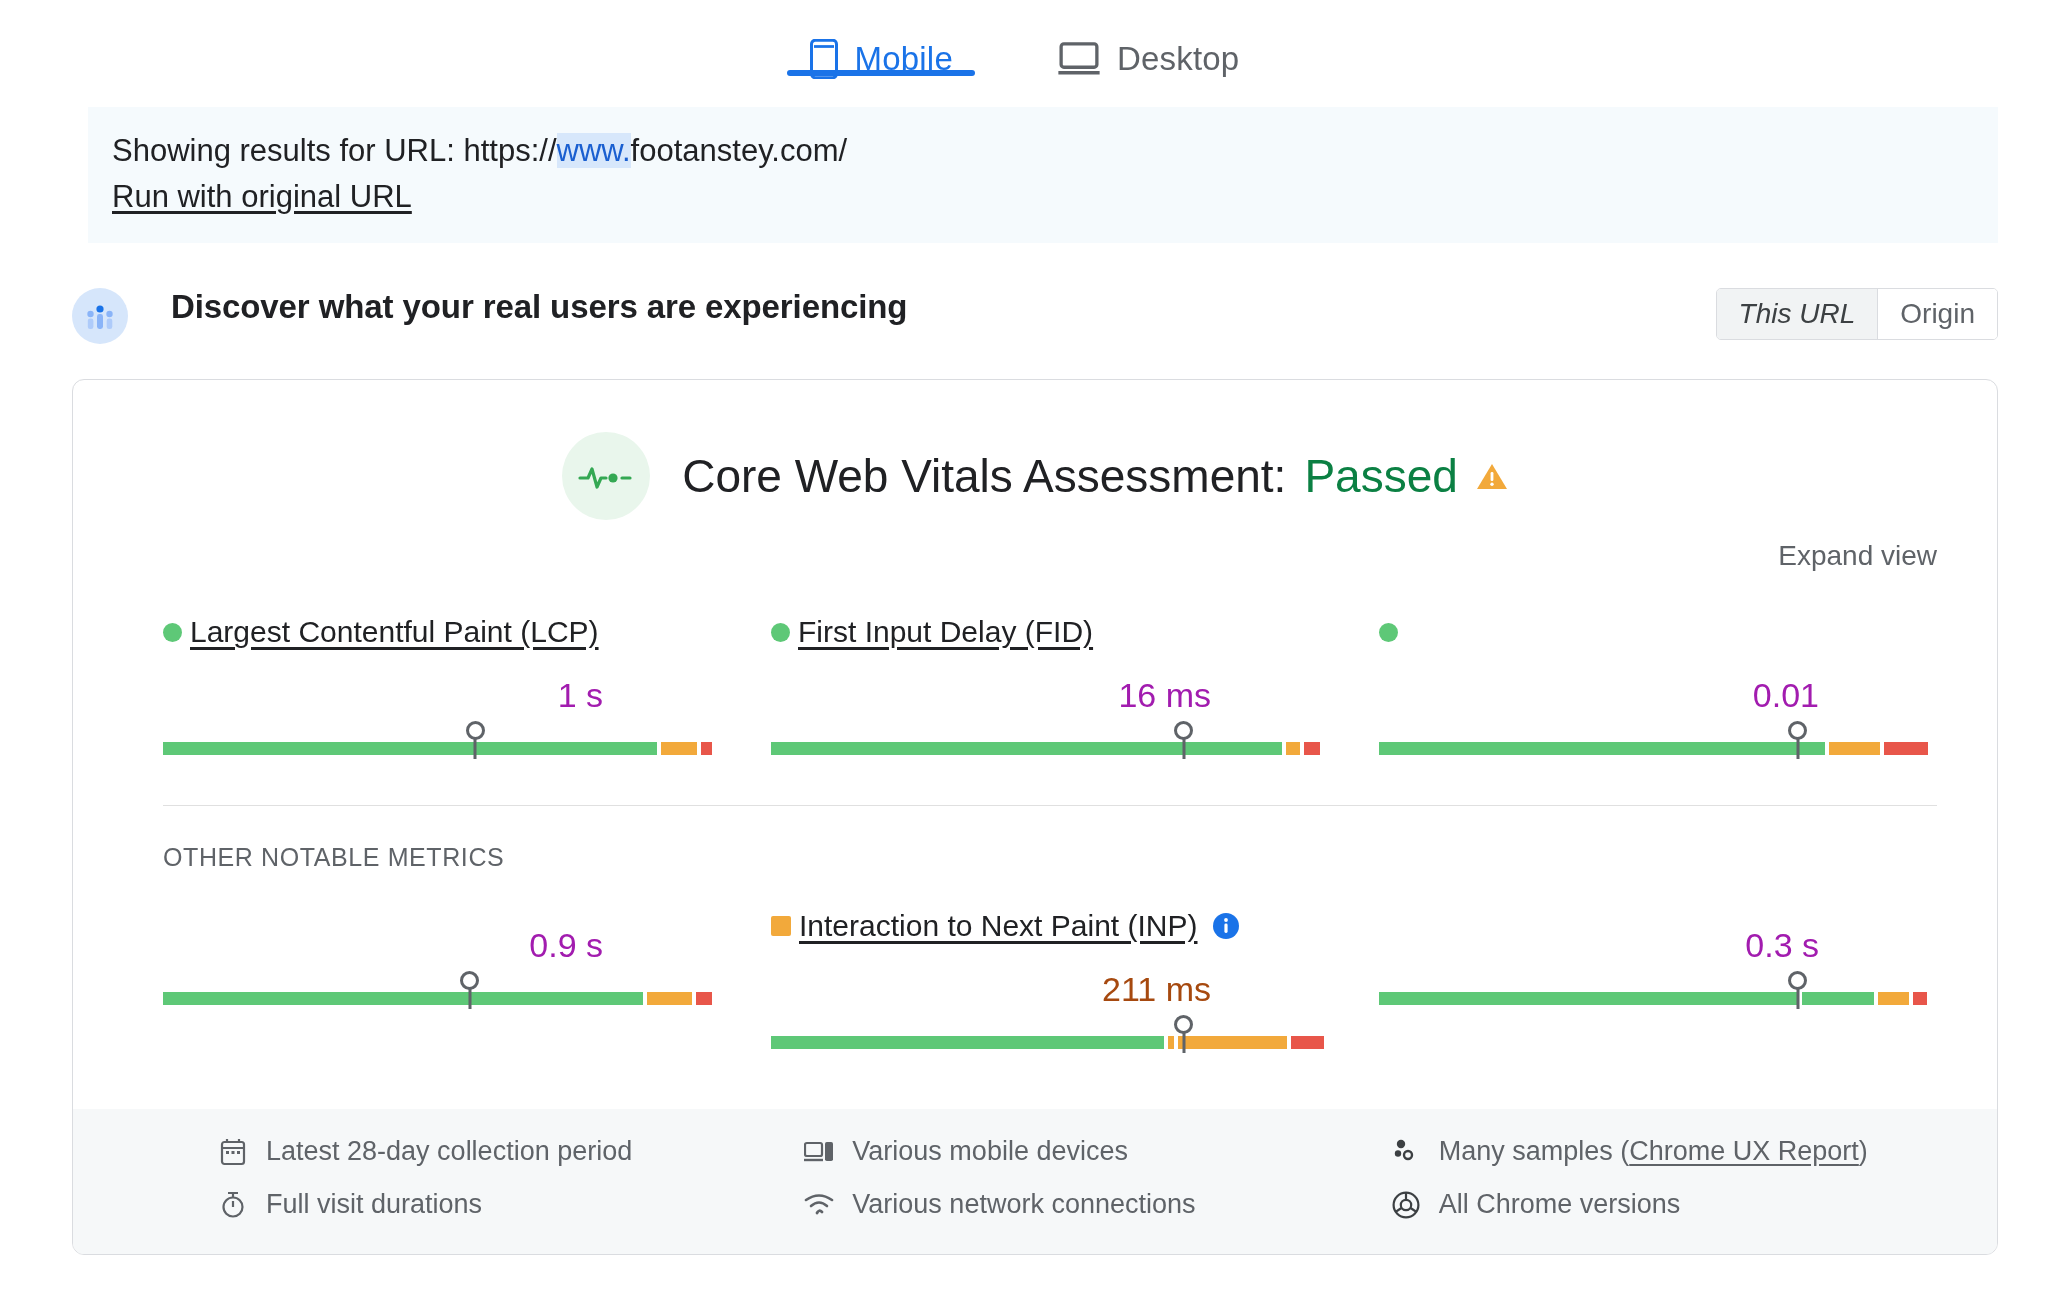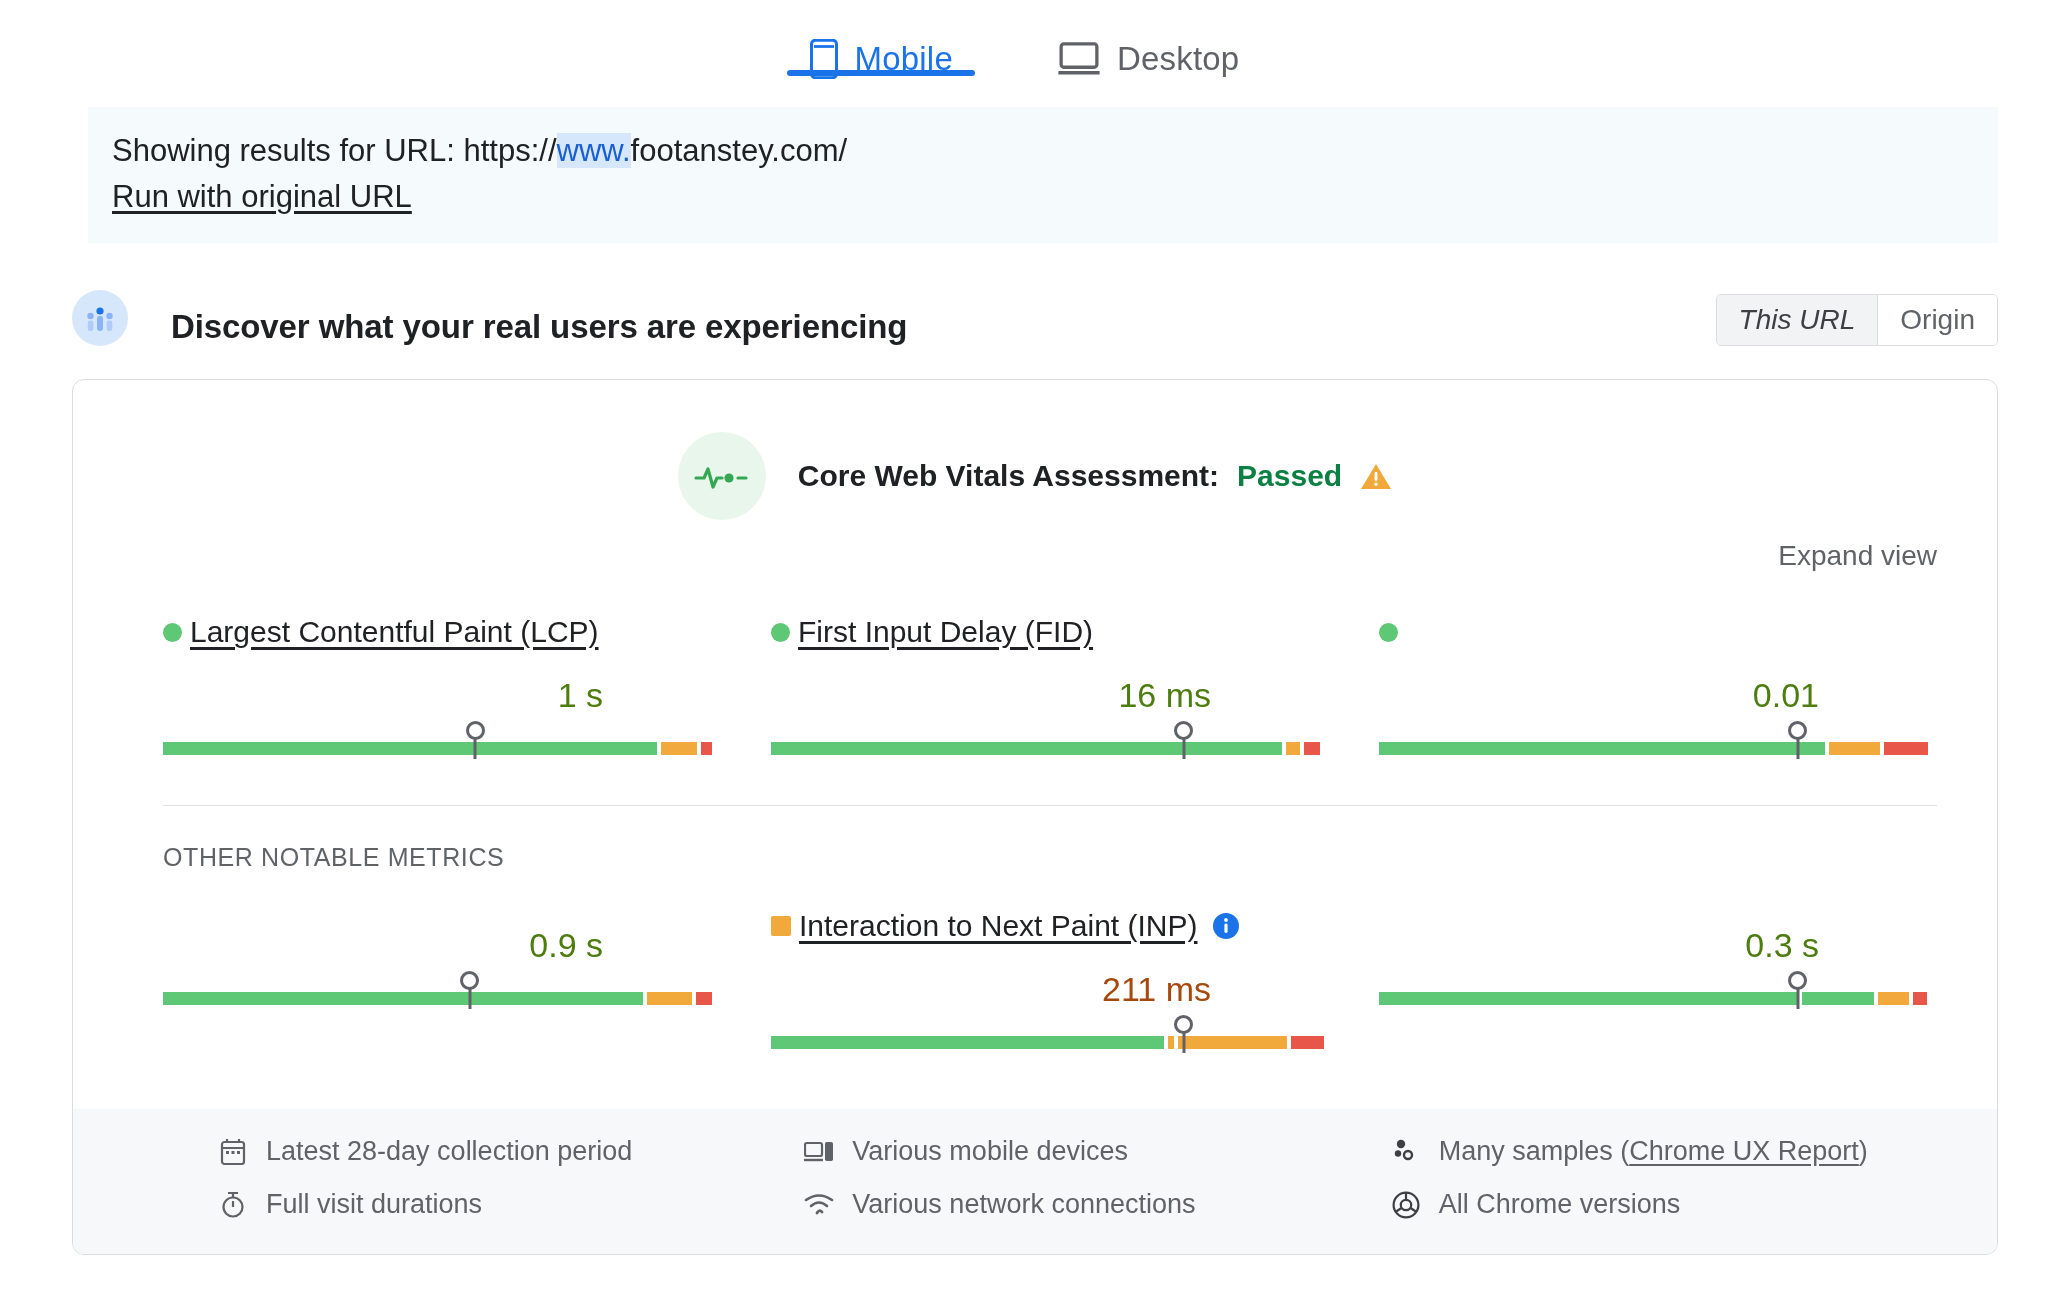--- a/index.html
+++ b/index.html
@@ -69,21 +69,21 @@
     line-height: 44px;
     color: #202124;
     text-decoration: underline;
     text-underline-offset: 4px;
     cursor: pointer;
   }
 
   
   .section-head {
     display: flex;
-    align-items: flex-end;
+    align-items: flex-start;
     margin: 45px 50px 0 72px;
     height: 58px;
   }
   .discover-avatar {
     width: 56px; height: 56px;
     border-radius: 50%;
     background: #d6e6fb;
     display: flex; align-items: center; justify-content: center;
     flex: 0 0 auto;
   }
@@ -134,22 +134,22 @@
     gap: 32px;
   }
   .assess-badge {
     width: 88px; height: 88px;
     border-radius: 50%;
     background: #e9f6ec;
     display: flex; align-items: center; justify-content: center;
     flex: 0 0 auto;
   }
   .assess-text {
-    font-size: 30px;
-    font-weight: bold;
+    font-size: 46px;
+    font-weight: normal;
     color: #202124;
     display: flex; align-items: center; gap: 18px;
   }
   .assess-verdict { color: #0b8043; }
 
   .expand-row {
     display: flex;
     justify-content: flex-end;
     padding: 20px 60px 0 0;
   }
@@ -190,21 +190,21 @@
     cursor: pointer;
     white-space: nowrap;
   }
   .head-badge { display: flex; align-items: center; margin-left: 6px; }
 
   .metric-value {
     text-align: right;
     font-size: 34px;
     margin-top: 22px;
     padding-right: 118px;
-    color: #4d7c0f;
+    color: #a21caf;
   }
   .metric-value.warn { color: #a6490f; }
 
   .bar-wrap {
     position: relative;
     margin-top: 12px;
     height: 34px;
   }
   .bar {
     position: absolute;

